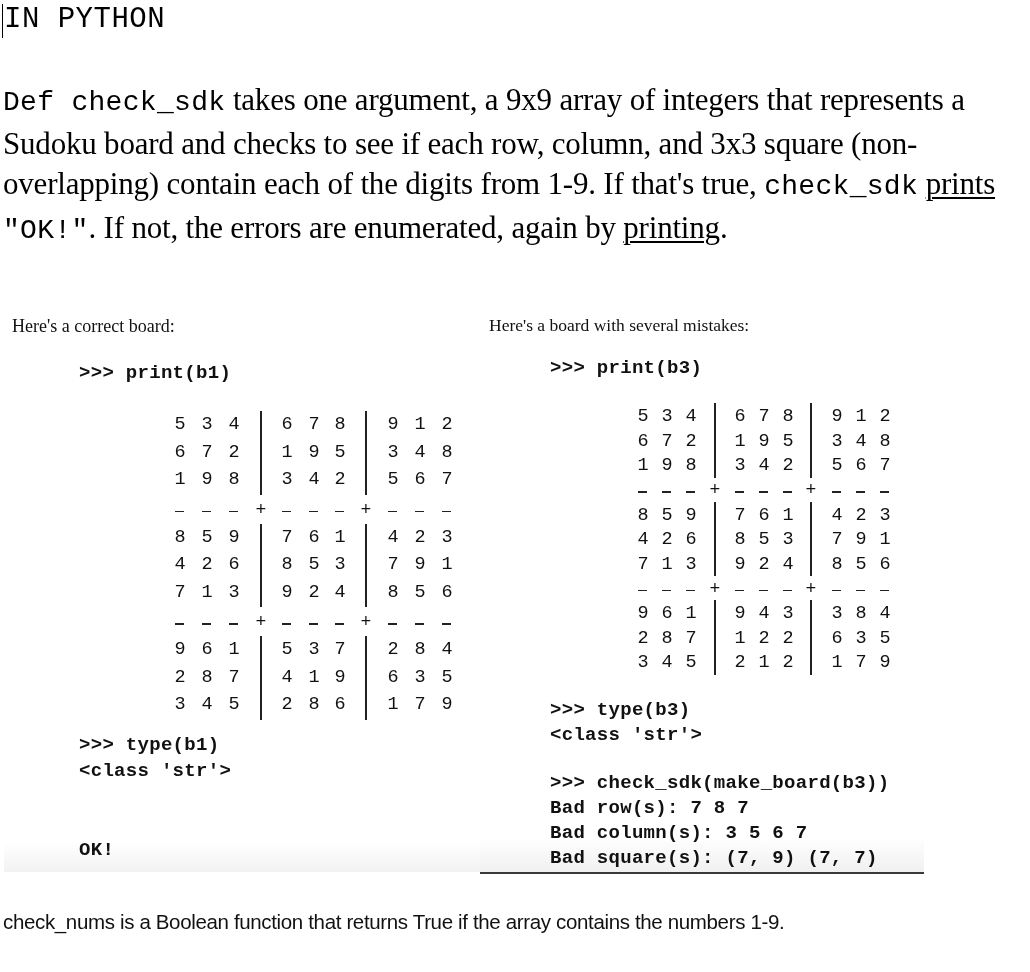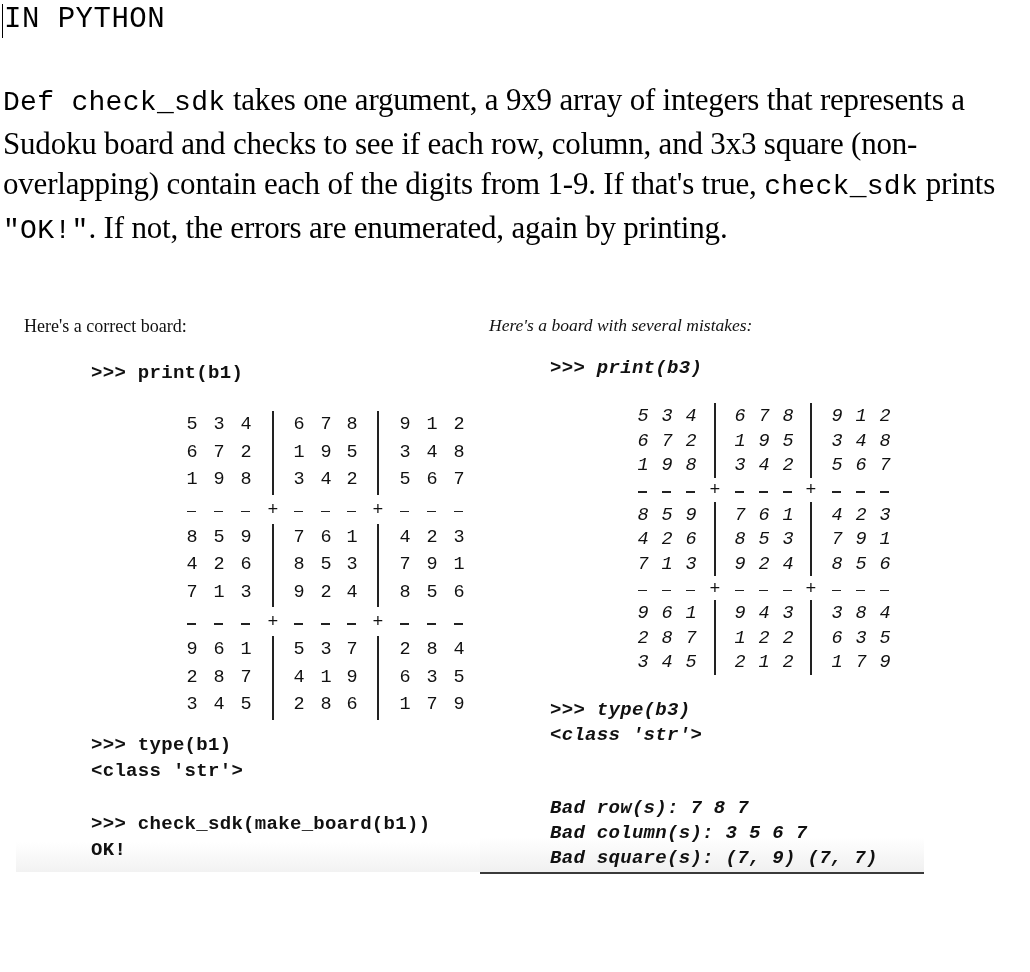--- a/index.html
+++ b/index.html
@@ -7,28 +7,28 @@
 
   .mono { font-family: "Liberation Mono", "DejaVu Sans Mono", monospace; }
   .serif { font-family: "Liberation Serif", "DejaVu Serif", serif; }
   .sans { font-family: "Liberation Sans", "DejaVu Sans", sans-serif; }
 
   #heading { position: absolute; left: 4px; top: 4px; font-size: 29px; letter-spacing: 0.5px; line-height: 32px; }
   #heading .caret { position: absolute; left: -2px; top: 0px; width: 1px; height: 34px; background: #000; }
 
   #intro { position: absolute; left: 3px; top: 80px; width: 1020px; font-size: 31px; line-height: 40.5px; letter-spacing: -0.2px; }
   #intro .code { font-size: 28px; letter-spacing: 0.3px; }
-  #intro .ul { text-decoration-thickness: 1.5px; text-underline-offset: 3px; }
+  #intro .ul { text-decoration: underline; text-decoration-thickness: 1.5px; text-underline-offset: 3px; }
 
   .panel { position: absolute; background: #fff; }
-  #left-panel { left: 16px; top: 302px; width: 480px; height: 570px;
+  #left-panel { left: 4px; top: 302px; width: 480px; height: 570px;
     background: linear-gradient(to bottom, #ffffff 0px, #ffffff 540px, #f2f2f2 570px); }
   #right-panel { left: 480px; top: 302px; width: 444px; height: 570px;
     background: linear-gradient(to bottom, #ffffff 0px, #ffffff 535px, #f1f1f1 568px);
-    border-bottom: 2px solid #3a3a3a; font-style: italic; }
+    border-bottom: 2px solid #3a3a3a; }
 
   .caption { position: absolute; font-size: 18px; color: #111; }
 
   .code-line { position: absolute; font-size: 19px; white-space: pre; font-weight: 600; color: #111; letter-spacing: 0.3px; }
 
   .board { position: absolute; font-size: 18.5px; color: #111; }
   .board .row { position: relative; height: 28px; white-space: nowrap; }
   .board .cell { position: absolute; width: 16px; text-align: center; top: 0; }
   .board .bar { position: absolute; width: 1.5px; background: #222; }
   .board .dash { position: absolute; height: 1.8px; width: 9px; background: #222; top: 14px; }
@@ -189,21 +189,20 @@
         <span class="cell" style="left: 160px;">6</span>
         <span class="cell" style="left: 213px;">1</span>
         <span class="cell" style="left: 240px;">7</span>
         <span class="cell" style="left: 267px;">9</span>
         <span class="bar" style="left: 88px; top: -3px; height: 28.5px;"></span>
         <span class="bar" style="left: 193px; top: -3px; height: 28.5px;"></span>
       </div>
     </div>
   <div class="code-line mono" style="left:75px; top:432px;">&gt;&gt;&gt; type(b1)</div>
   <div class="code-line mono" style="left:75px; top:458px;">&lt;class 'str'&gt;</div>
-  <div class="code-line mono" style="left:75px; top:511px;">&gt;&gt;&gt; check_sdk(make_board(b1))</div>
   <div class="code-line mono" style="left:75px; top:537px;">OK!</div>
 </div>
 
 <div id="right-panel" class="panel">
   <div class="caption serif" style="left:9px; top:13px; font-size:17.5px;">Here's a board with several mistakes:</div>
   <div class="code-line mono" style="left:70px; top:55px;">&gt;&gt;&gt; print(b3)</div>
   <div class="board mono" id="board-right" style="left:155px; top:104px;">
       <div class="row" style="height: 24.5px;">
         <span class="cell" style="left: 0px;">5</span>
         <span class="cell" style="left: 24px;">3</span>
@@ -343,19 +342,21 @@
         <span class="cell" style="left: 145px;">2</span>
         <span class="cell" style="left: 194px;">1</span>
         <span class="cell" style="left: 218px;">7</span>
         <span class="cell" style="left: 242px;">9</span>
         <span class="bar" style="left: 79px; top: -3px; height: 25.5px;"></span>
         <span class="bar" style="left: 175px; top: -3px; height: 25.5px;"></span>
       </div>
     </div>
   <div class="code-line mono" style="left:70px; top:397px;">&gt;&gt;&gt; type(b3)</div>
   <div class="code-line mono" style="left:70px; top:422px;">&lt;class 'str'&gt;</div>
+  <div class="code-line mono" style="left:70px; top:470px;">&gt;&gt;&gt; check_sdk(make_board(b3))</div>
   <div class="code-line mono" style="left:70px; top:495px;">Bad row(s): 7 8 7</div>
   <div class="code-line mono" style="left:70px; top:520px;">Bad column(s): 3 5 6 7</div>
   <div class="code-line mono" style="left:70px; top:545px;">Bad square(s): (7, 9) (7, 7)</div>
 </div>
 
 <div id="hint" class="sans">
+  <div>check_nums is a Boolean function that returns True if the array contains the numbers 1-9.</div>
 </div>
 
 </body></html>

